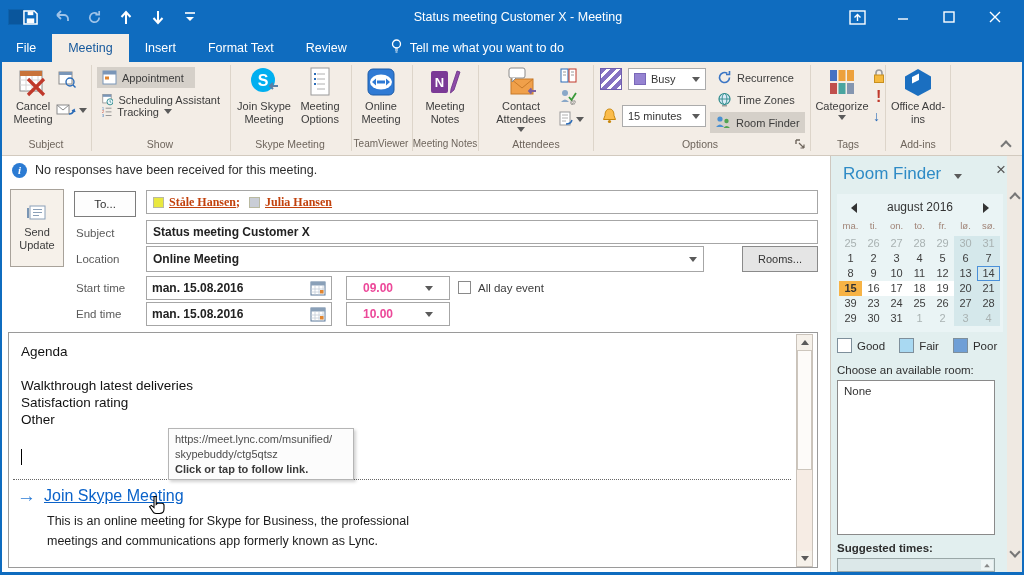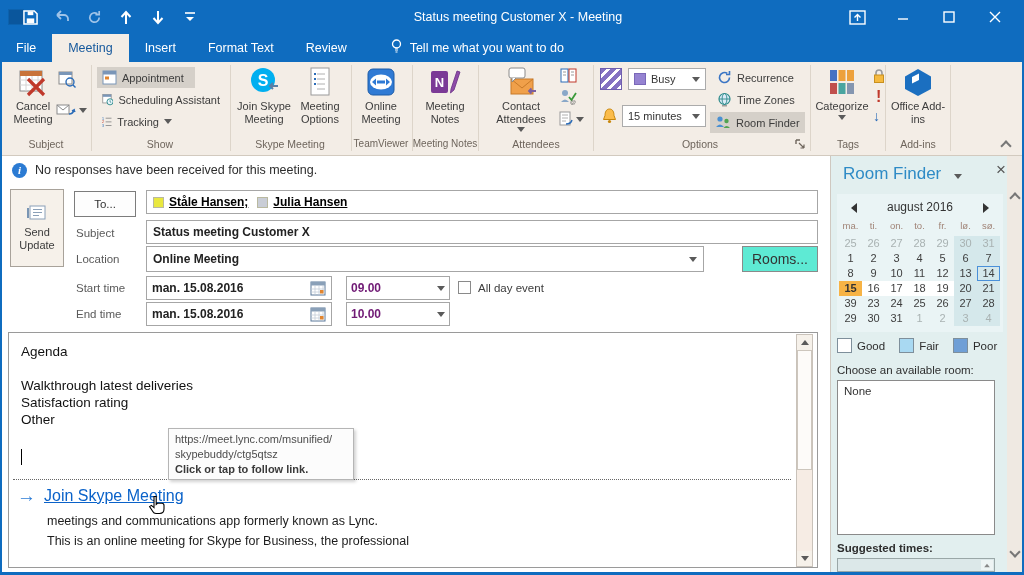--- a/index.html
+++ b/index.html
@@ -49,27 +49,27 @@
   .edge { position:absolute; background:#0f6cbf; z-index:60; }
 
   
   .infobar { position:absolute; left:2px; top:157px; width:826px; height:26px; background:#fff; display:flex; align-items:center; gap:8px; padding-left:10px; font-size:12.5px; color:#2c2c2c; }
   .info-ic { width:15px; height:15px; border-radius:50%; background:#2b7bd3; color:#fff; font-size:11px; font-weight:bold; font-style:italic; display:flex; align-items:center; justify-content:center; font-family:"Liberation Serif",serif; }
   .send-btn { position:absolute; left:10px; top:189px; width:54px; height:78px; border:1px solid #a8a29a; background:#f6f1ea; display:flex; flex-direction:column; align-items:center; justify-content:center; gap:4px; font-size:11px; color:#3c3c3c; text-align:center; line-height:1.2; }
   .fldlabel { position:absolute; font-size:11.5px; color:#5a5a5a; }
   .tobtn { position:absolute; left:74px; top:191px; width:62px; height:26px; border:1px solid #7c7c7c; background:#fdfdfd; font-size:11.5px; color:#333; text-align:center; line-height:24px; }
   .field { position:absolute; left:146px; width:672px; height:24px; border:1px solid #a6a6a6; background:#fff; display:flex; align-items:center; padding:0 6px; font-size:12px; color:#1d1d1d; }
   .presence { width:11px; height:11px; margin-right:5px; border:1px solid #b9b9a0; }
-  .rname { text-decoration:underline; font-weight:bold; margin-right:9px; color:#000000; }
+  .rname { text-decoration:underline; font-weight:bold; margin-right:9px; color:#c2410c;font-family:Liberation Serif, serif; }
   .subjtxt { font-weight:bold; color:#222; }
   .datefield { position:absolute; left:146px; width:186px; height:24px; border:1px solid #a6a6a6; background:#fff; display:flex; align-items:center; padding:0 5px; font-size:12px; font-weight:bold; color:#222; }
   .datefield .sp { flex:1; }
-  .timecombo { position:absolute; left:346px; width:104px; height:24px; border:1px solid #a6a6a6; background:#fff; display:flex; align-items:center; padding:0 4px; font-size:12px; font-weight:bold; color:#701a75; }
+  .timecombo { position:absolute; left:346px; width:104px; height:24px; border:1px solid #a6a6a6; background:#fff; display:flex; align-items:center; padding:0 16px; font-size:12px; font-weight:bold; color:#ec4899; }
   .timecombo .sp { flex:1; }
-  .roomsbtn { position:absolute; left:742px; top:246px; width:76px; height:26px; border:1px solid #8a8a8a; background:#5eead4; font-size:14px; color:#333; text-align:center; line-height:24px; }
+  .roomsbtn { position:absolute; left:742px; top:246px; width:76px; height:26px; border:1px solid #8a8a8a; background:#e5e5e5; font-size:11px; color:#333; text-align:center; line-height:24px; }
   .checkbox { position:absolute; width:13px; height:13px; border:1px solid #8a8a8a; background:#fff; }
 
   
   .bodybox { position:absolute; left:8px; top:332px; width:810px; height:236px; border:1px solid #9a9a9a; background:#fff; overflow:hidden; }
   .body-line { margin-left:12px; height:17px; line-height:17px; font-size:13.5px; color:#111; }
   #agenda-lines { padding-top:10px; }
   .caret-bar { position:absolute; left:12px; top:116px; width:1px; height:16px; background:#000; }
   .dotline { position:absolute; left:4px; right:26px; top:146px; border-top:1px dotted #666; }
   .skype-block { position:absolute; left:8px; top:152px; }
   .join-row { display:flex; align-items:center; gap:8px; }
@@ -247,21 +247,21 @@
     </div>
     <div class="row-item" style="left:97px;top:27px;width:128px">
       <svg width="15" height="15" viewBox="0 0 15 15">
           <rect x="1" y="1" width="11" height="11" fill="#fff" stroke="#8a8a8a"></rect>
           <rect x="1" y="1" width="11" height="3" fill="#7a96b8"></rect>
           <circle cx="10.5" cy="10.5" r="4" fill="#eaf4fb" stroke="#2e8b8b" stroke-width="1.2"></circle>
           <path d="M10.5 8.5 v2 l1.5 1" fill="none" stroke="#2e8b8b" stroke-width="1.1"></path>
         </svg>
       <span>Scheduling Assistant</span>
     </div>
-    <div class="row-item" style="left:97px;top:49px;width:80px">
+    <div class="row-item" style="left:97px;top:39px;width:80px">
       <svg width="14" height="15" viewBox="0 0 14 15">
           <path d="M5 3 h8 M5 8 h8 M5 13 h8" stroke="#8a8a8a" stroke-width="1.2"></path>
           <text x="0" y="5" font-size="5" fill="#2b6cb8">1</text>
           <text x="0" y="10" font-size="5" fill="#c0392b">2</text>
           <text x="0" y="15" font-size="5" fill="#2b6cb8">3</text>
         </svg>
       <span>Tracking</span>
       <span class="tri-down"></span>
     </div>
     <div class="grp-label" style="left:96px;width:128px">Show</div>
@@ -521,22 +521,22 @@
         <div class="body-line">Other</div>
       </div>
     <div class="caret-bar"></div>
     <div class="dotline"></div>
     <div class="skype-block">
       <div class="join-row">
         <span class="join-arrow">→</span>
         <span class="join-link">Join Skype Meeting</span>
       </div>
       <div class="join-desc">
+        <div>This is an online meeting for Skype for Business, the professional</div>
         <div>meetings and communications app formerly known as Lync.</div>
-        <div>This is an online meeting for Skype for Business, the professional</div>
       </div>
     </div>
     <div class="vscroll">
       <div class="sbtn" style="top:0">
           <span class="tri-up"></span>
         </div>
       <div class="sthumb"></div>
       <div class="sbtn" style="bottom:0">
           <span class="tri-down"></span>
         </div>

